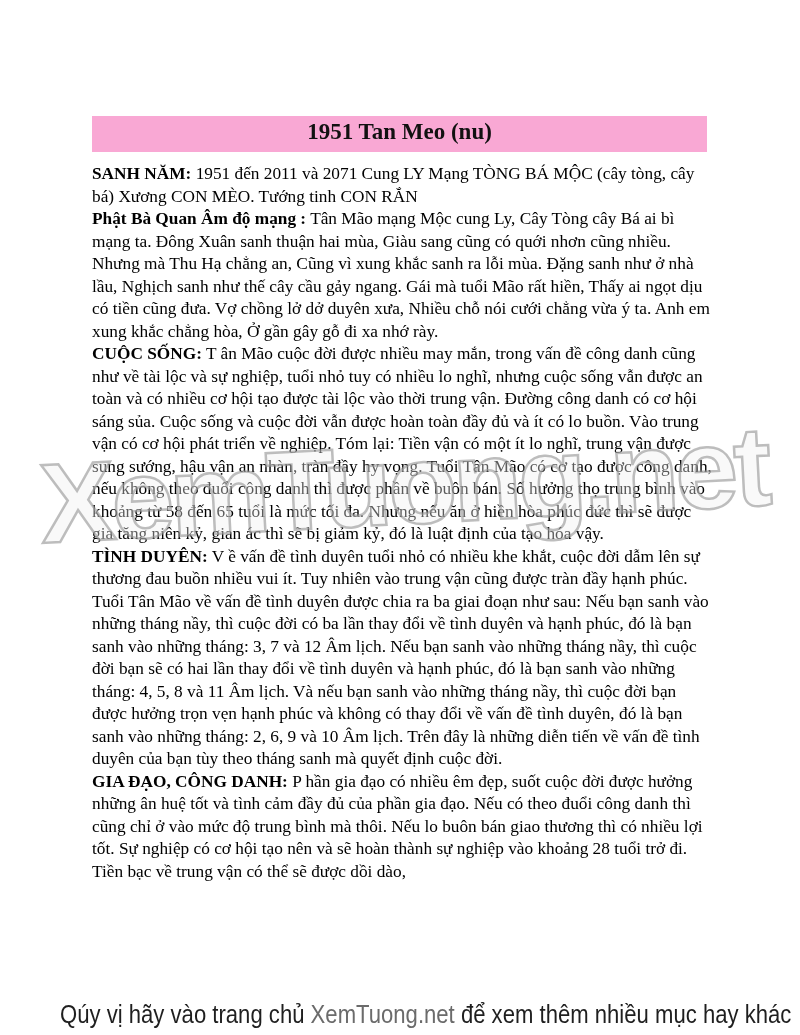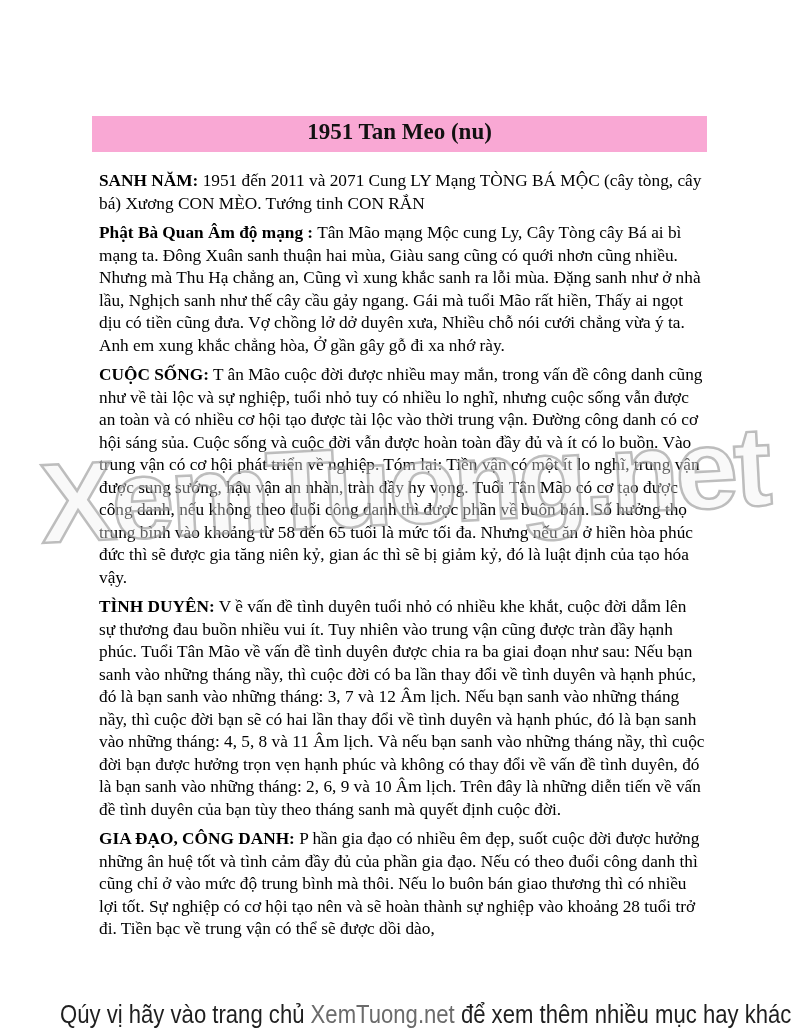--- a/index.html
+++ b/index.html
@@ -32,21 +32,21 @@
     position: absolute;
     left: 92px; top: 163px;
     width: 620px;
     height: 810px;
     overflow: hidden;
     font-size: 17.3px;
     line-height: 22.5px;
     color: #000000;
     text-align: left;
   }
-  .content p { margin: 7px; padding: 0; }
+  .content p { margin: 0; padding: 0; }
   .content b { font-weight: bold; }
   .watermark {
     position: absolute;
     left: 40px; top: 448px;
     width: 760px;
     font-family: "Liberation Sans", sans-serif;
     font-weight: bold;
     font-size: 113px;
     line-height: 113px;
     letter-spacing: -4px;

